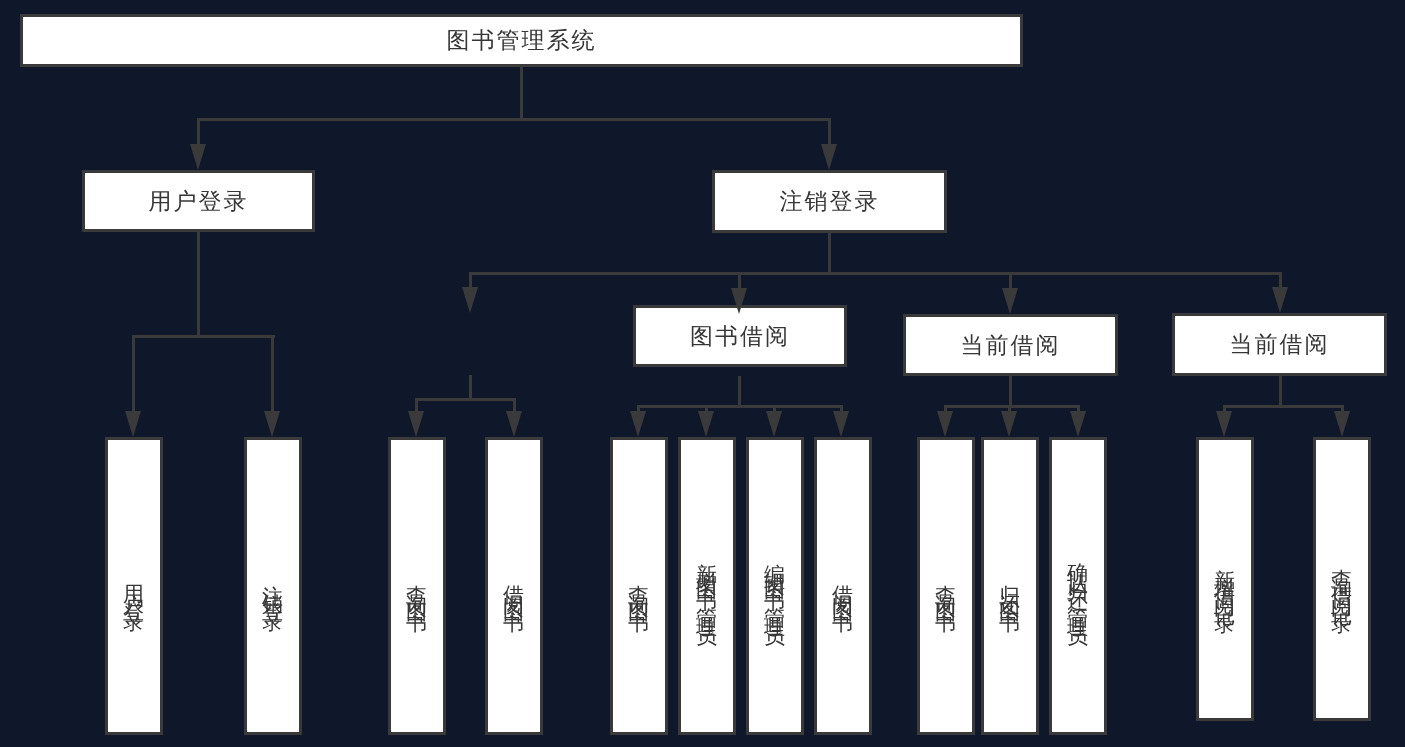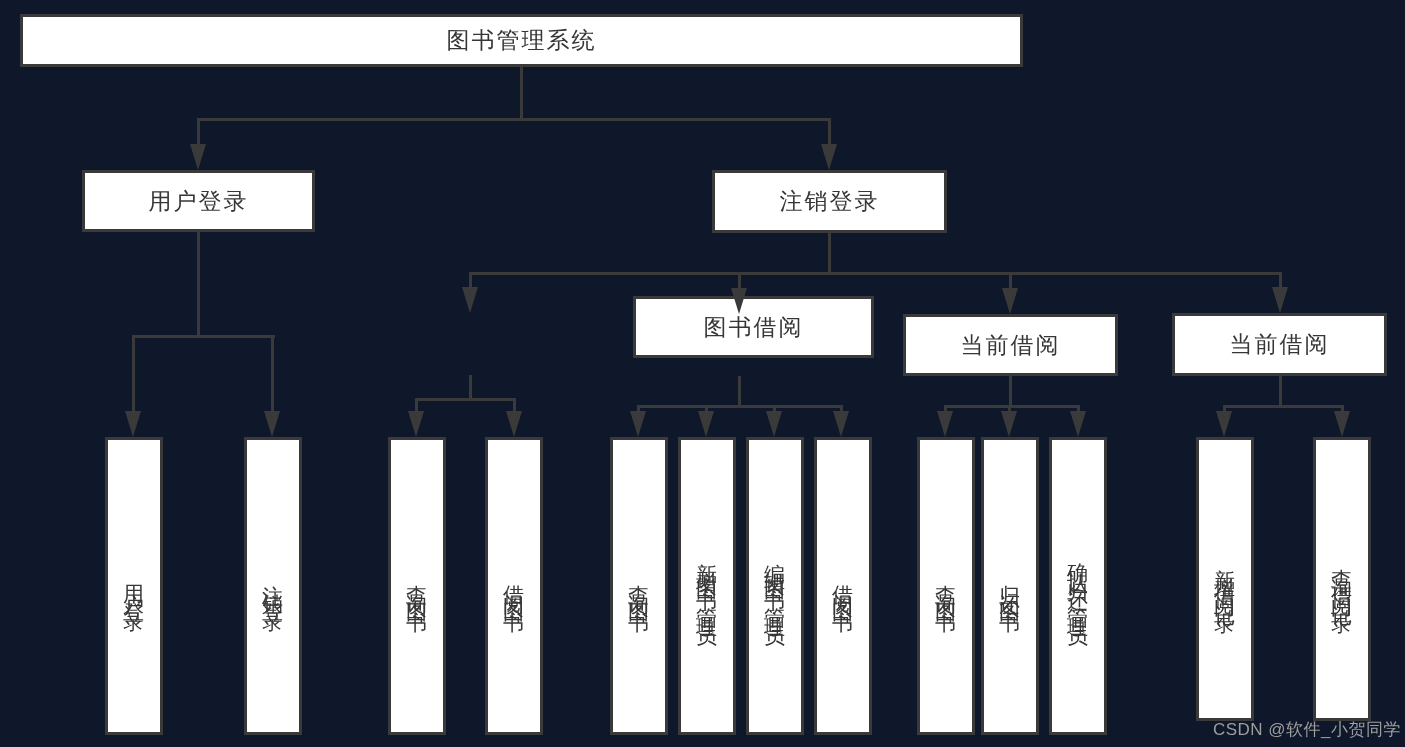--- a/index.html
+++ b/index.html
@@ -41,21 +41,21 @@
     width: 0; height: 0;
     border-left: 8px solid transparent;
     border-right: 8px solid transparent;
     border-top: 26px solid #3a3a3a;
   }
   
   #root-box  { left: 20px;  top: 14px;  width: 1003px; height: 53px; }
   #l2-login  { left: 82px;  top: 170px; width: 233px; height: 62px; }
   #l2-manage { left: 712px; top: 170px; width: 235px; height: 63px; }
   #l3-newbook { left: 363px;  top: 313px; width: 217px; height: 62px; }
-  #l3-borrow  { left: 633px;  top: 296px; width: 241px; height: 62px; }
+  #l3-borrow  { left: 633px;  top: 305px; width: 214px; height: 62px; }
   #l3-current { left: 903px;  top: 314px; width: 215px; height: 62px; }
   #l3-record  { left: 1172px; top: 313px; width: 215px; height: 63px; }
   .leaf { top: 437px; width: 58px; height: 298px; }
   #leaf-0  { left: 105px; }
   #leaf-1  { left: 244px; }
   #leaf-2  { left: 388px; }
   #leaf-3  { left: 485px; }
   #leaf-4  { left: 610px; }
   #leaf-5  { left: 678px; }
   #leaf-6  { left: 746px; }
@@ -194,15 +194,14 @@
   <div class="vline" style="left:1077px; top:405px; height:12px;"></div>
   <div class="arrow" style="left:1070px; top:411px;"></div>
 
   <div class="vline" style="left:1279px; top:376px; height:29px;"></div>
   <div class="hline" style="left:1223px; top:405px; width:121px;"></div>
   <div class="vline" style="left:1223px; top:405px; height:12px;"></div>
   <div class="arrow" style="left:1216px; top:411px;"></div>
   <div class="vline" style="left:1341px; top:405px; height:12px;"></div>
   <div class="arrow" style="left:1334px; top:411px;"></div>
 
-  <div id="watermark">CSDN @软件_小贺同学</div>
 
 </div>
 
 </body></html>

